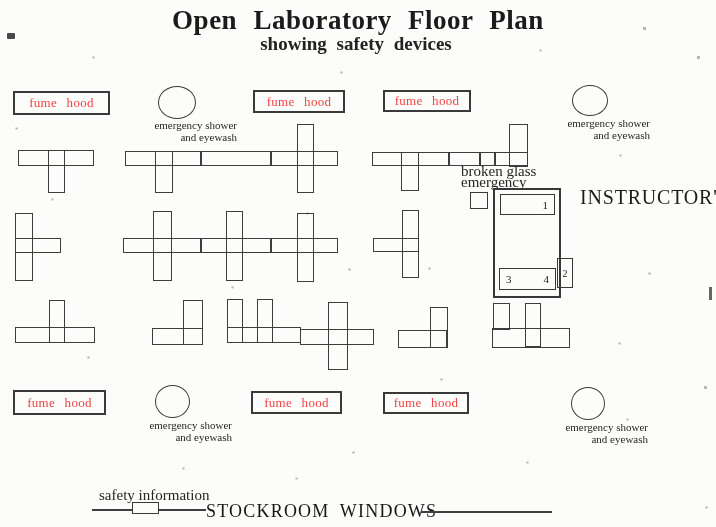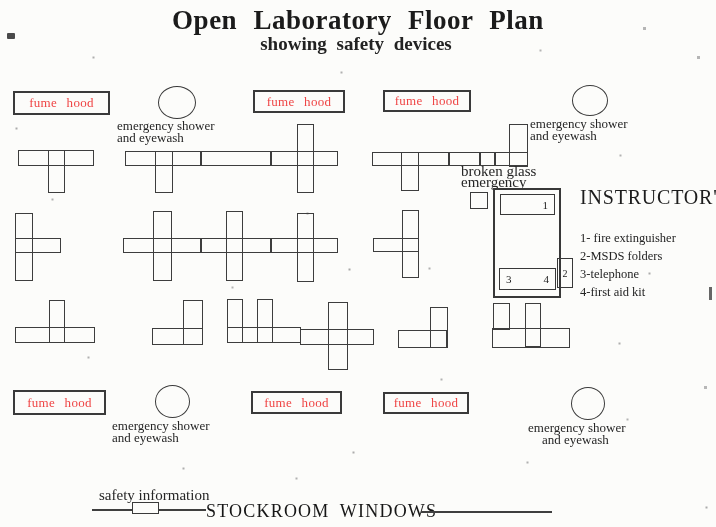--- a/index.html
+++ b/index.html
@@ -17,21 +17,21 @@
   .subtitle {
     top:33px; left:0; width:712px; text-align:center;
     font-size:19px; font-weight:bold; word-spacing:5px; color:#222;
   }
   .fume {
     position:absolute; border:2px solid #3a3a3a; background:transparent;
     display:flex; align-items:center; justify-content:center;
     font-size:13px; word-spacing:6px; letter-spacing:.3px; color:#ef4444;
   }
   .circle { position:absolute; border:1.7px solid #3a3a3a; border-radius:50%; background:transparent; }
-  .lbl2 { position:absolute; text-align:left; font-size:13px; line-height:11.5px; color:#262626; }
+  .lbl2 { position:absolute; text-align:right; font-size:11px; line-height:11.5px; color:#262626; }
   .bench { position:absolute; border:1.8px solid #3d3d3d; background:transparent; }
   .divider { position:absolute; width:1.6px; background:#3d3d3d; }
   .station-outer { position:absolute; border:2.2px solid #383838; background:transparent; }
   .station-inner { position:absolute; border:1.8px solid #383838; background:transparent;
     display:flex; align-items:center; font-size:11px; color:#222; }
   .station-title { position:absolute; font-size:20px; letter-spacing:.8px; color:#1d1d1d; }
   .legend { position:absolute; left:580px; top:232px; font-size:12.5px; color:#242424; }
   .legend div { margin-bottom:4.5px; line-height:13.5px; }
   .hline { position:absolute; height:2px; background:#3f3f3f; }
   .stockroom {
@@ -135,26 +135,20 @@
     <span>1</span>
   </div>
   <div class="station-inner" style="left:499px;top:268px;width:57px;height:22px;justify-content:space-between;padding:0 6px">
     <span>3</span>
     <span>4</span>
   </div>
   <div class="station-inner" style="left:557px;top:258px;width:16px;height:30px;justify-content:center;font-size:10px">
     <span>2</span>
   </div>
   <div class="station-title" style="left:580px;top:186px">INSTRUCTOR'S</div>
-  <div class="legend">
-    <div>1- fire extinguisher</div>
-    <div>2-MSDS folders</div>
-    <div>3-telephone</div>
-    <div>4-first aid kit</div>
-  </div>
 
   <div class="fume" style="left:13px;top:390px;width:93px;height:25px">
     <span>fume hood</span>
   </div>
   <div class="fume" style="left:251px;top:391px;width:91px;height:23px">
     <span>fume hood</span>
   </div>
   <div class="fume" style="left:383px;top:392px;width:86px;height:22px">
     <span>fume hood</span>
   </div>

